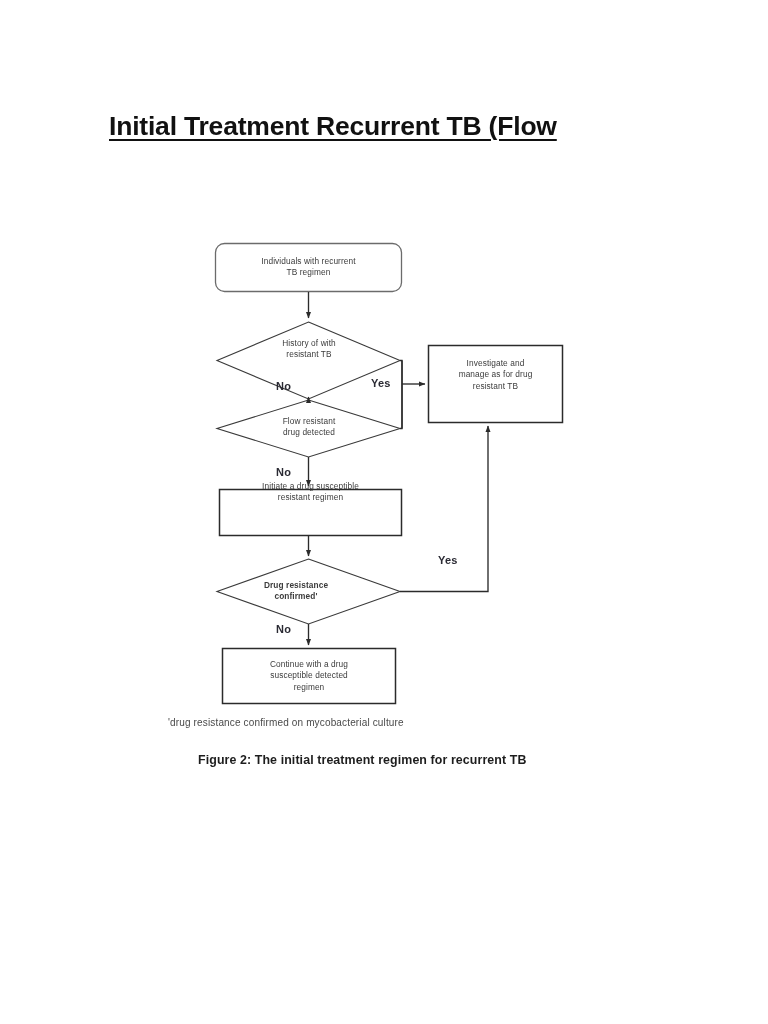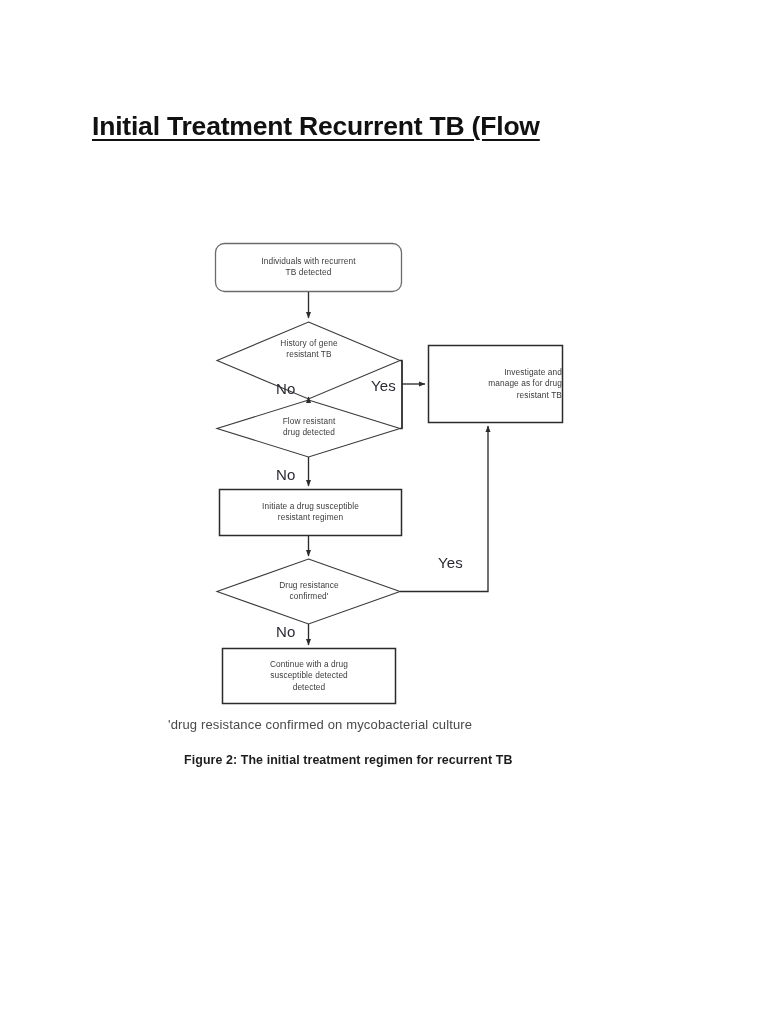--- a/index.html
+++ b/index.html
@@ -13,21 +13,21 @@
     height: 1024px;
     position: relative;
     overflow: hidden;
     font-family: "Liberation Sans", sans-serif;
     color: #000000;
   }
 
   
   #doc-title {
     position: absolute;
-    left: 92px;
+    left: 109px;
     top: 86px;
     width: 580px;
     font-size: 26.5px;
     font-weight: bold;
     line-height: 45px;
     letter-spacing: -0.2px;
     color: #111111;
   }
   #doc-title .tline {
     display: block;
@@ -56,37 +56,37 @@
     position: absolute;
     text-align: center;
     font-size: 8.3px;
     line-height: 11.4px;
     color: #3b3b3b;
     letter-spacing: 0.1px;
     pointer-events: none;
   }
   .branch-label {
     position: absolute;
-    font-size: 15px;
-    font-weight: normal;
+    font-size: 11px;
+    font-weight: bold;
     color: #2a2a33;
     letter-spacing: 0.2px;
   }
 
   #footnote {
     position: absolute;
     left: 168px;
     top: 717px;
-    font-size: 13px;
+    font-size: 10px;
     color: #4a4a4a;
     letter-spacing: 0.15px;
   }
   #figure-caption {
     position: absolute;
-    left: 184px;
+    left: 198px;
     top: 753px;
     font-size: 12.4px;
     font-weight: bold;
     color: #1d1d1d;
     letter-spacing: 0.1px;
   }
 </style>
 </head>
 <body>
 
@@ -143,53 +143,53 @@
       <line x1="402" y1="384" x2="425" y2="384" marker-end="url(#arrow)"></line>
 
       <line x1="402" y1="360.5" x2="402" y2="428.5"></line>
 
       <path d="M400,591.5 L488,591.5 L488,426" marker-end="url(#arrow)"></path>
     </g>
   </svg>
 
   <div class="node-label" style="left:215px; top:256px; width:187px;">
     <span>Individuals with recurrent</span><br>
-    <span>TB detected</span>
+    <span>TB regimen</span>
   </div>
 
   <div class="node-label" style="left:240px; top:338px; width:138px;">
-    <span>History of gene</span><br>
+    <span>History of with</span><br>
     <span>resistant TB</span>
   </div>
 
   <div class="node-label" style="left:240px; top:416px; width:138px;">
     <span>Flow resistant</span><br>
     <span>drug detected</span>
   </div>
 
-  <div class="node-label" style="left:429px; top:367px; width:133px;text-align:right;">
+  <div class="node-label" style="left:429px; top:358px; width:133px;">
     <span>Investigate and</span><br>
     <span>manage as for drug</span><br>
     <span>resistant TB</span>
   </div>
 
-  <div class="node-label" style="left:220px; top:501px; width:181px;">
+  <div class="node-label" style="left:220px; top:481px; width:181px;">
     <span>Initiate a drug susceptible</span><br>
     <span>resistant regimen</span>
   </div>
 
-  <div class="node-label" style="left:240px; top:580px; width:138px;">
+  <div class="node-label" style="left:227px; top:580px; width:138px;font-weight:bold;">
     <span>Drug resistance</span><br>
     <span>confirmed'</span>
   </div>
 
   <div class="node-label" style="left:223px; top:659px; width:172px;">
     <span>Continue with a drug</span><br>
     <span>susceptible detected</span><br>
-    <span>detected</span>
+    <span>regimen</span>
   </div>
 
   <div class="branch-label" style="left:276px; top:380px;">No</div>
   <div class="branch-label" style="left:371px; top:377px;">Yes</div>
   <div class="branch-label" style="left:276px; top:466px;">No</div>
   <div class="branch-label" style="left:438px; top:554px;">Yes</div>
   <div class="branch-label" style="left:276px; top:623px;">No</div>
 
   <div id="footnote">'drug resistance confirmed on mycobacterial culture</div>
   <div id="figure-caption">Figure 2: The initial treatment regimen for recurrent TB</div>

